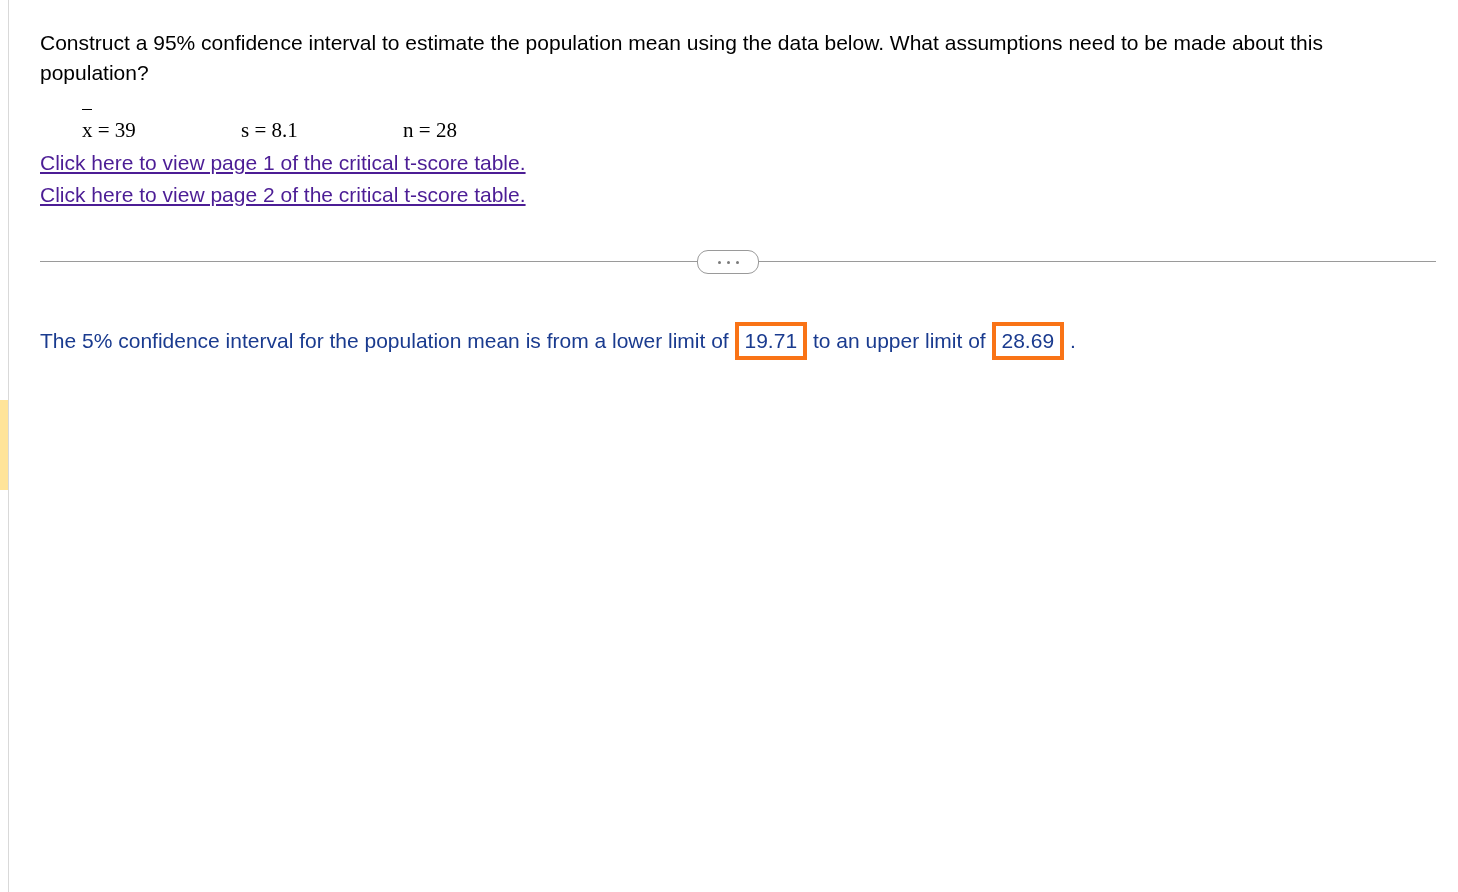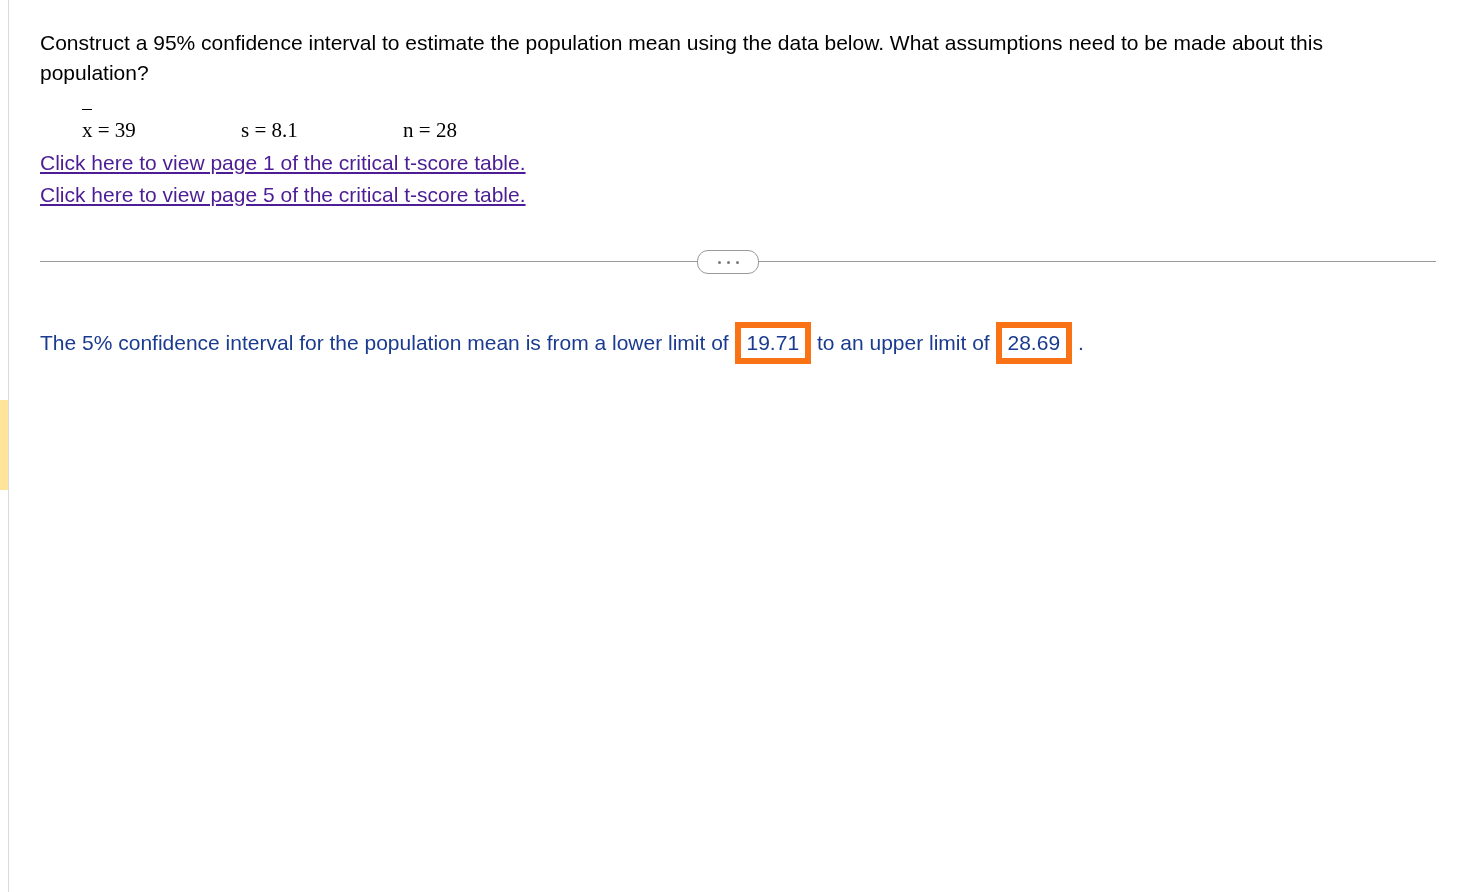--- a/index.html
+++ b/index.html
@@ -103,21 +103,21 @@
     height: 3px;
     background: #7a7a7a;
     border-radius: 50%;
     margin: 0 3px;
   }
   .answer-block {
     color: #1a3b8f;
   }
   .answer-block .ans-input {
     display: inline-block;
-    border: 6px solid #f97316;
+    border: 4px solid #f97316;
     padding: 2px 6px;
     color: #1a3b8f;
     font-size: 21px;
     line-height: 1.2;
     min-width: 50px;
     text-align: left;
     vertical-align: baseline;
   }
   .answer-line {
     margin-bottom: 6px;
@@ -138,21 +138,21 @@
       <span class="stat-item xbar">
         <span class="xbar-bar"></span>
         <span>x</span><span> = 39</span>
       </span>
       <span class="stat-item">s = 8.1</span>
       <span class="stat-item">n = 28</span>
     </div>
 
     <div class="link-row">
       <a href="#">Click here to view page 1 of the critical t-score table.</a><br>
-      <a href="#">Click here to view page 5 of the critical t-score table.</a>
+      <a href="#">Click here to view page 2 of the critical t-score table.</a>
     </div>
 
     <div class="separator-container">
       <div class="sep-line"></div>
       <div class="sep-pill">
         <span class="dot"></span>
         <span class="dot"></span>
         <span class="dot"></span>
       </div>
     </div>

